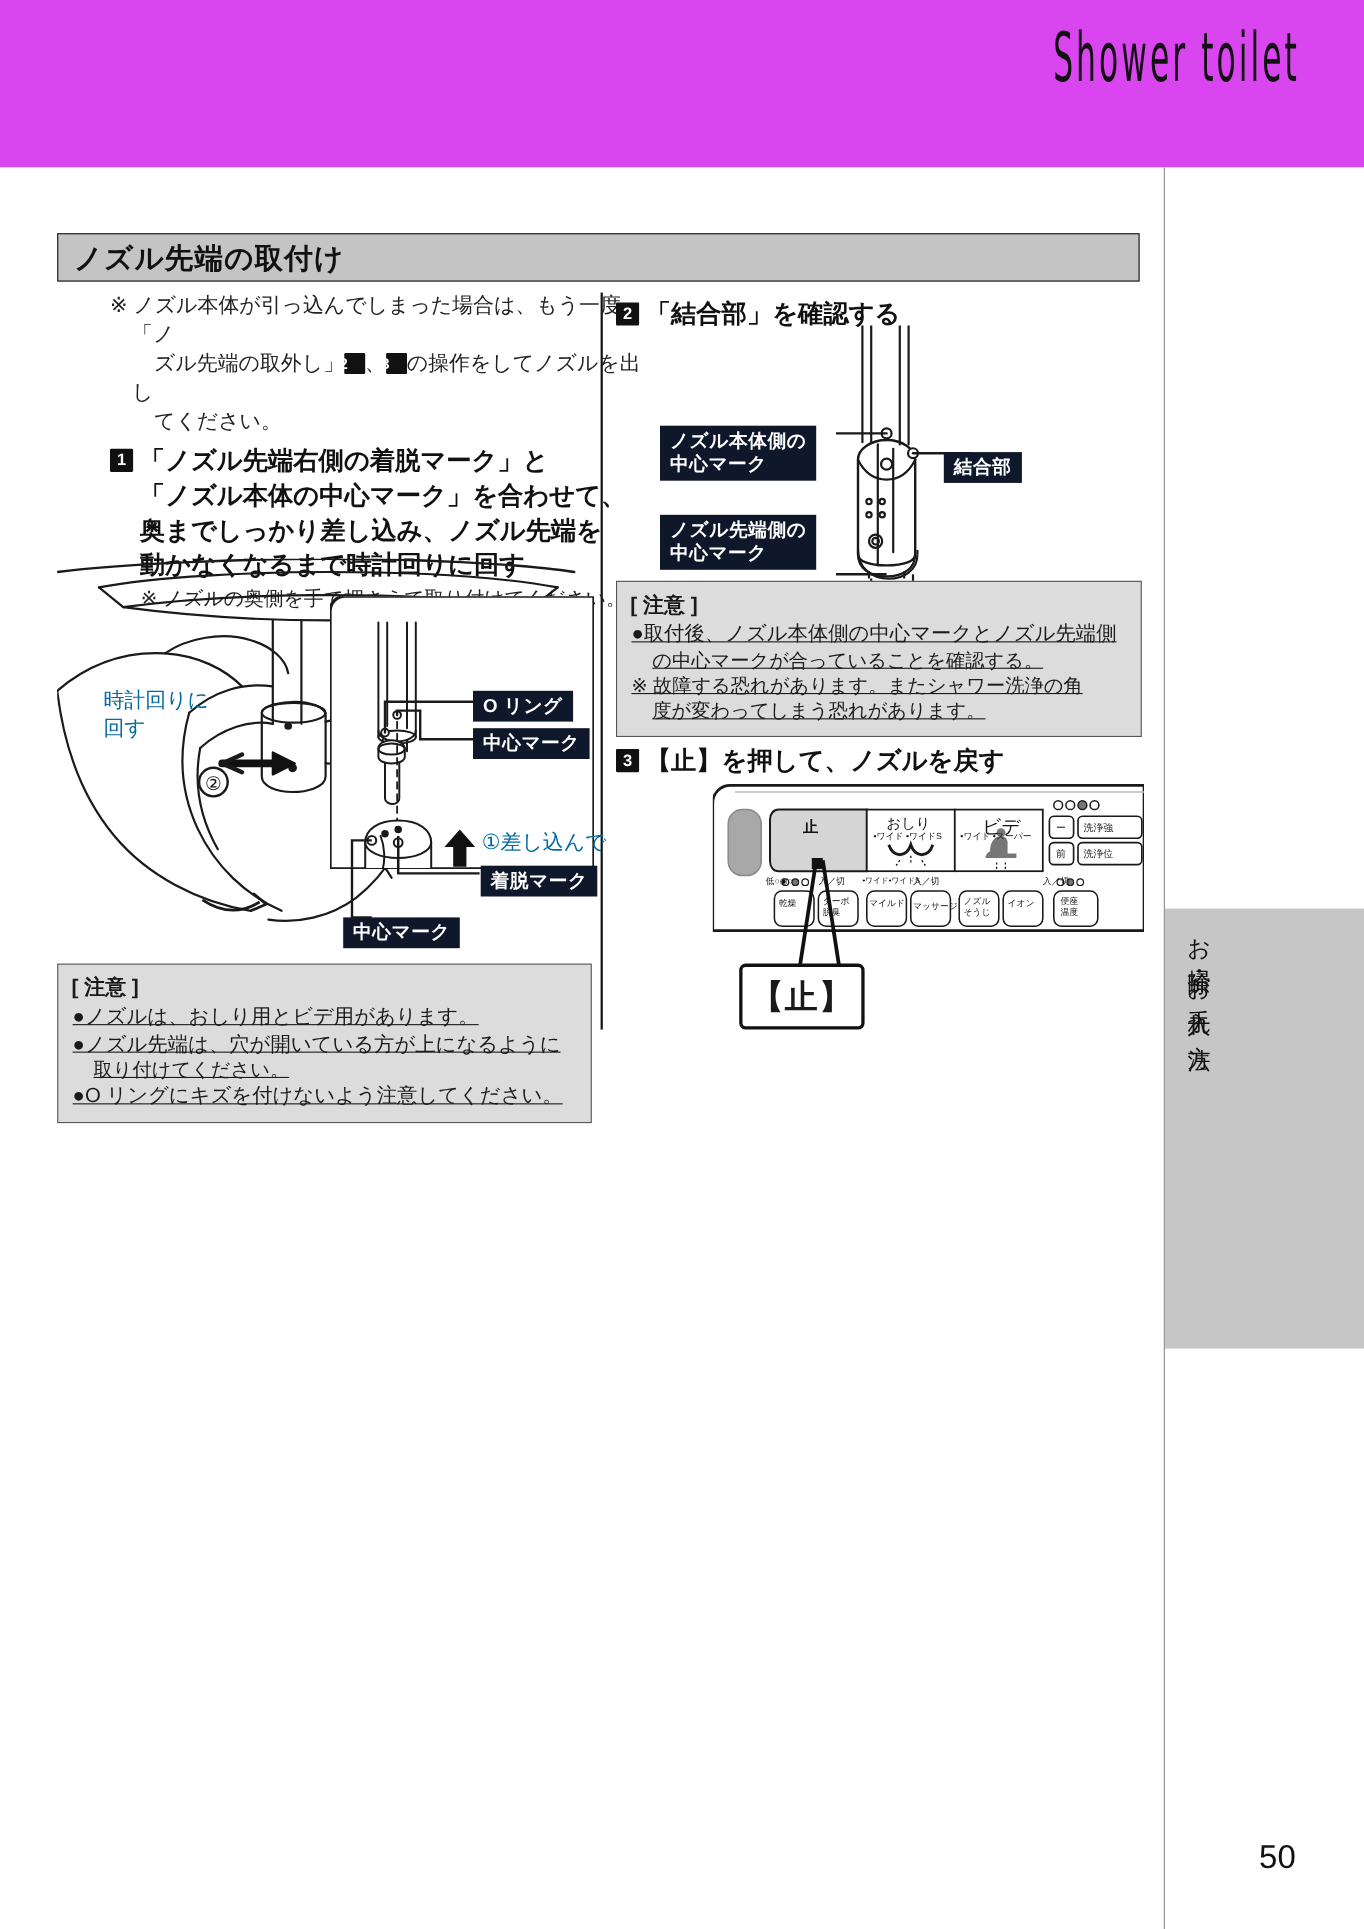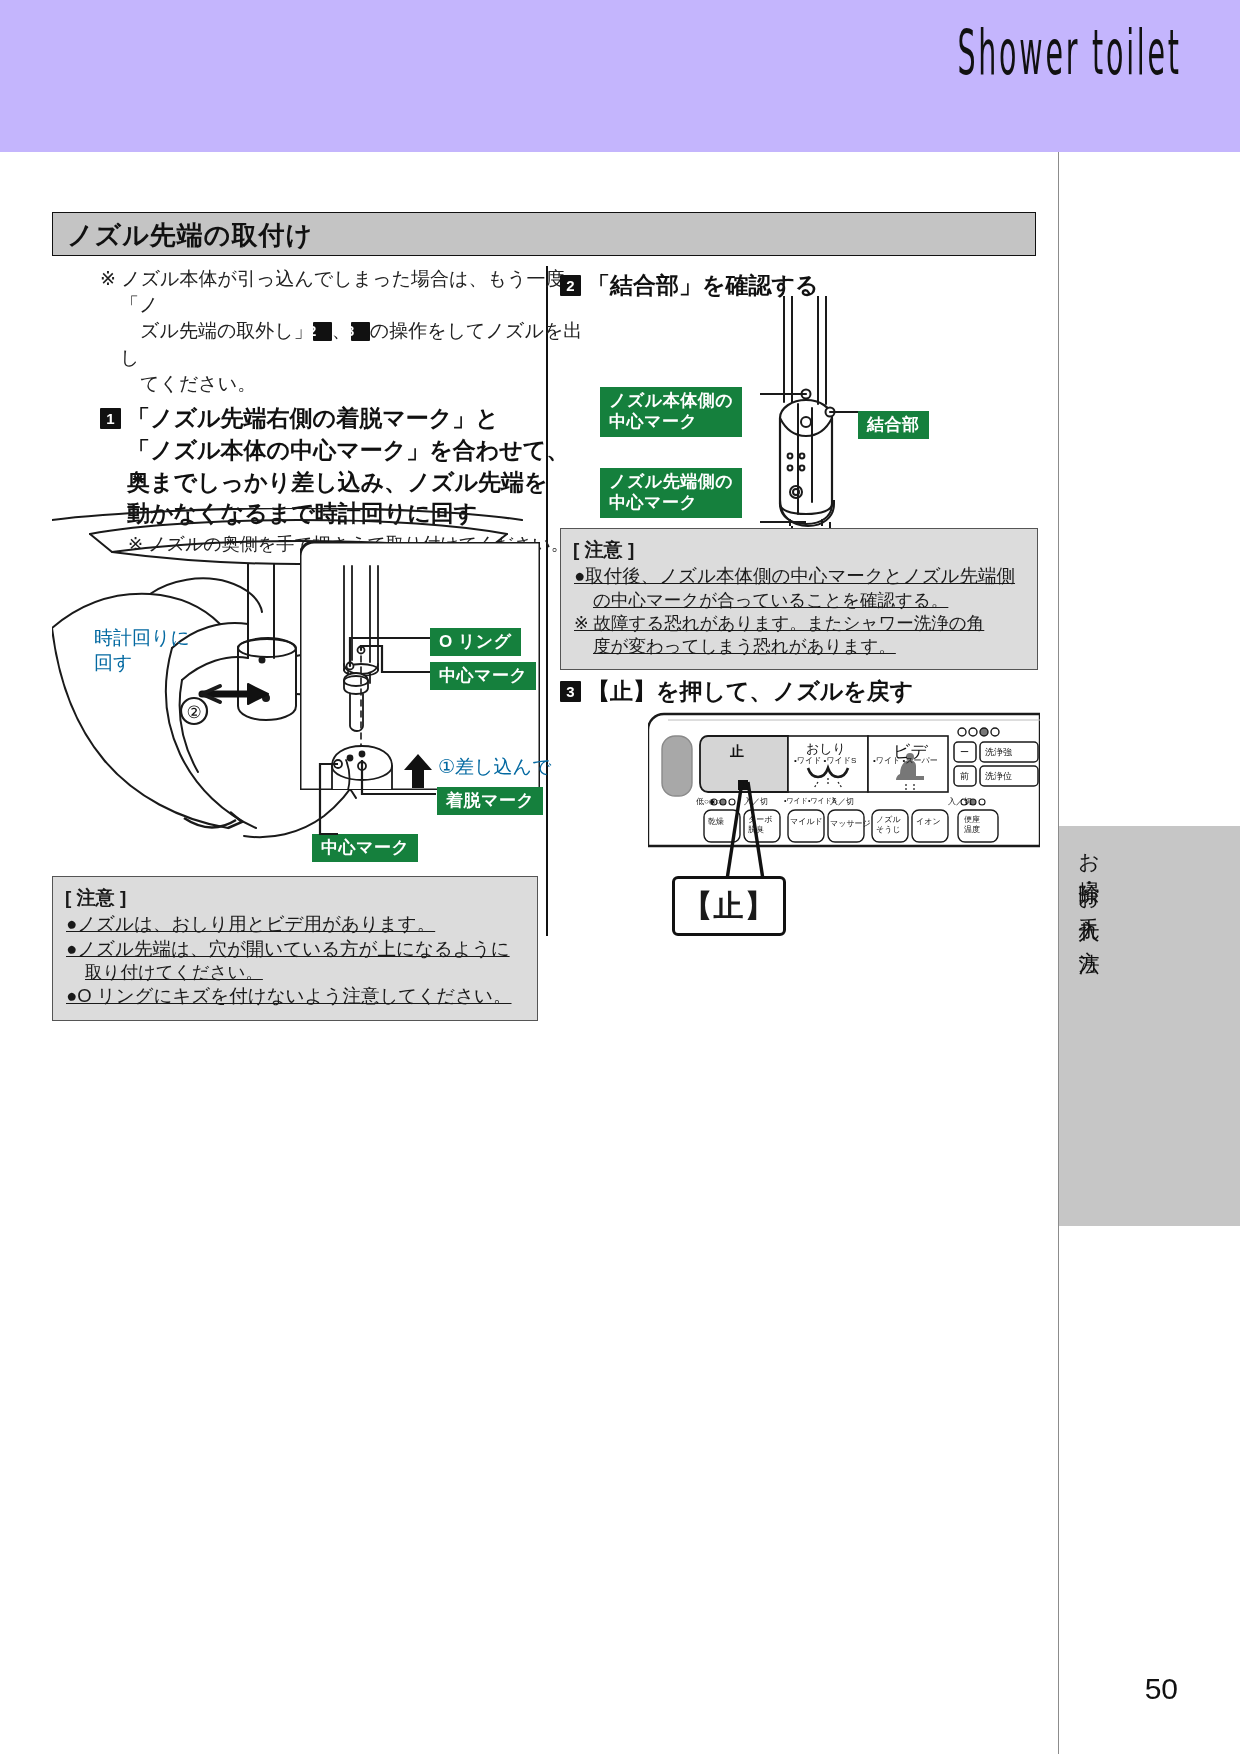--- a/index.html
+++ b/index.html
@@ -10,21 +10,21 @@
     font-family: "Liberation Sans", "DejaVu Sans", sans-serif;
     color: #1a1a1a;
     position: relative;
     overflow: hidden;
   }
 
   
   .header-banner {
     position: absolute; left: 0; top: 0;
     width: 1240px; height: 152px;
-    background: #c4b5fd;
+    background: #d946ef;
   }
   .brand {
     position: absolute; right: 58px; top: 16px;
     font-family: "DejaVu Sans", sans-serif;
     font-size: 62px;
     letter-spacing: 6px;
     color: #111;
     transform: scaleX(0.46);
     transform-origin: right center;
     white-space: nowrap;
@@ -115,21 +115,21 @@
     font-size: 18.5px; line-height: 1.33; color: #1a1a1a;
     text-indent: -19px; padding-left: 19px; margin-bottom: 0px;
   }
   .caution li.sub {
     text-indent: -19px; padding-left: 38px; font-size: 17.5px;
   }
 
   
   .lbl {
     position: absolute;
-    background: #15803d; color: #fff;
+    background: #0f172a; color: #fff;
     font-size: 17px; font-weight: bold;
     padding: 3px 9px 4px 9px;
     white-space: pre;
     line-height: 1.25;
     letter-spacing: 0.5px;
   }
 
   
   .fig { position: absolute; }
 

